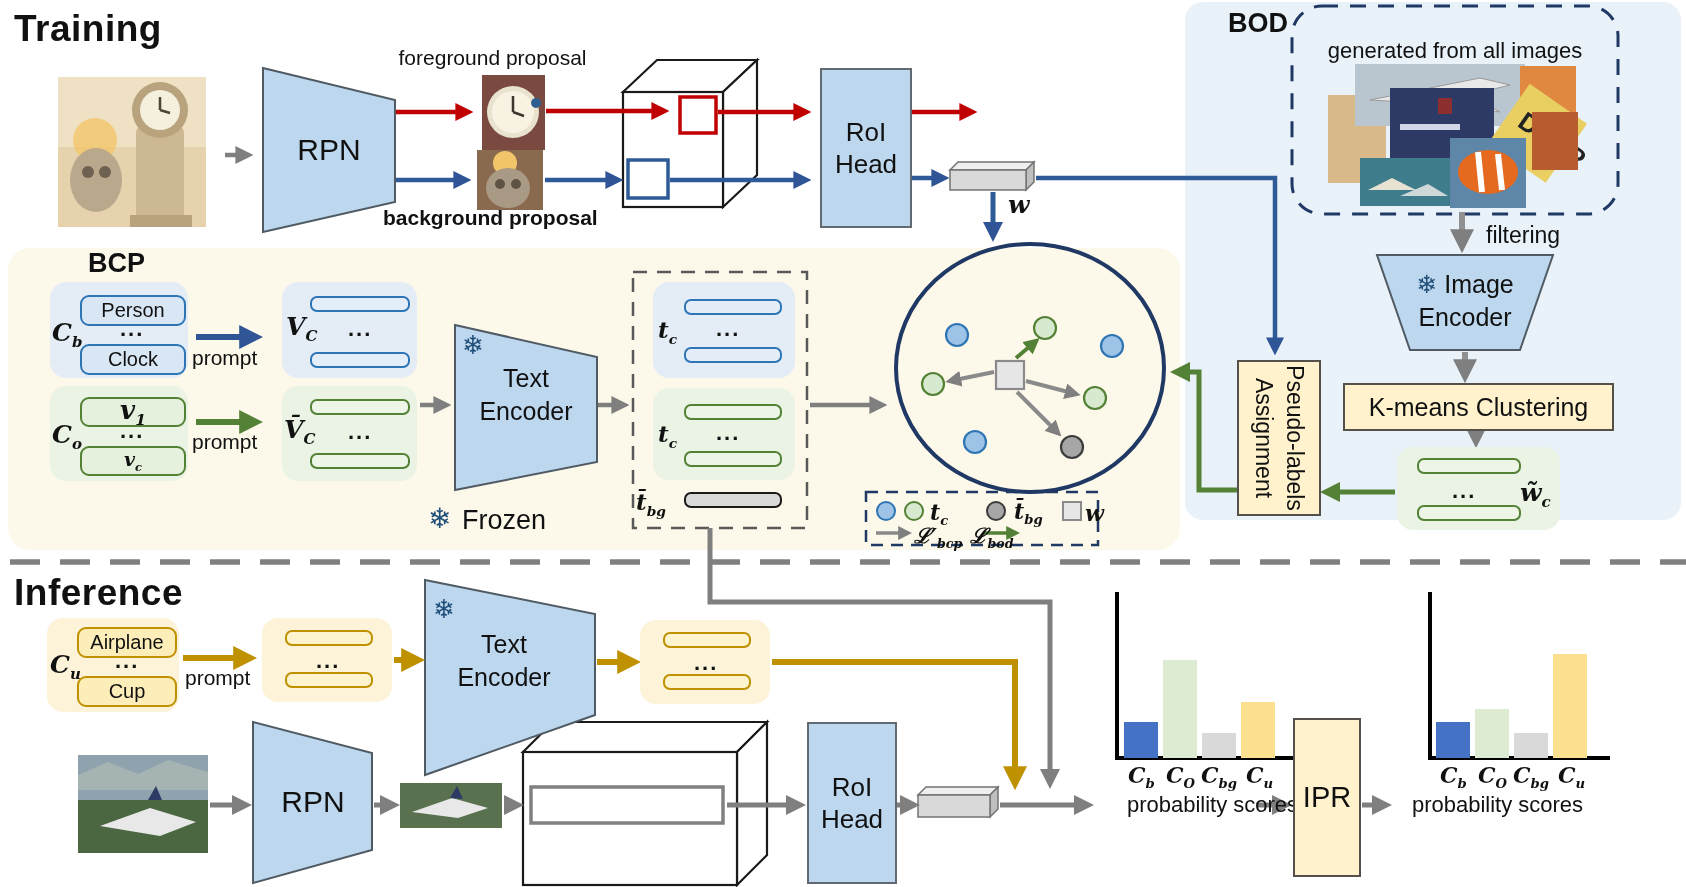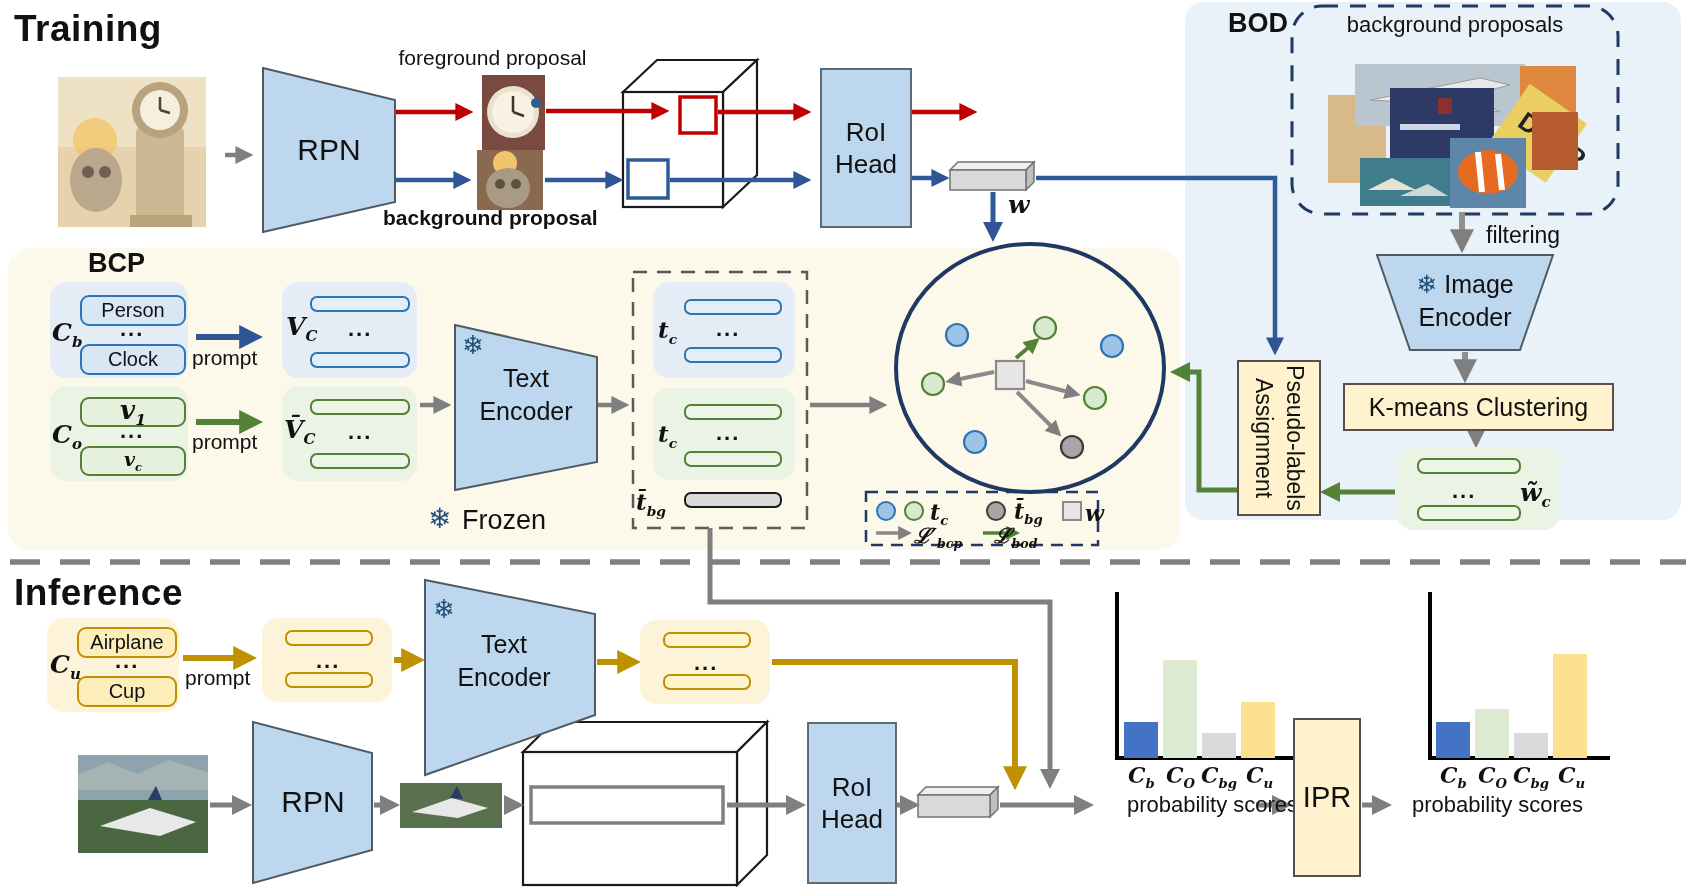--- a/index.html
+++ b/index.html
@@ -315,24 +315,24 @@
   <div class="abs dots" style="left:716px;top:420px;">...</div>
   <div class="pill thin green" style="left:684px;top:451px;width:94px;border:2px solid #538135;"></div>
 
   <div class="abs sym" style="left:636px;top:488px;font-size:23px;"><span>t̄</span><sub>bg</sub></div>
   <div class="pill thin gray" style="left:684px;top:492px;width:94px;"></div>
 
   <div class="abs sym" style="left:930px;top:499px;font-size:22px;"><span>t</span><sub>c</sub></div>
   <div class="abs sym" style="left:1014px;top:498px;font-size:22px;"><span>t̄</span><sub>bg</sub></div>
   <div class="abs sym" style="left:1085px;top:500px;font-size:22px;"><span>w</span></div>
   <div class="abs sym" style="left:914px;top:521px;font-size:21px;"><span>ℒ′</span><sub>bcp</sub></div>
-  <div class="abs sym" style="left:994px;top:521px;font-size:21px;"><span>ℒ</span><sub>bod</sub></div>
+  <div class="abs sym" style="left:970px;top:521px;font-size:21px;"><span>ℒ</span><sub>bod</sub></div>
 
   <div class="abs sec" style="left:1228px;top:8px;">BOD</div>
-  <div class="abs" style="left:1300px;top:12px;width:310px;text-align:center;font-size:22px;">background proposals</div>
+  <div class="abs" style="left:1300px;top:38px;width:310px;text-align:center;font-size:22px;">generated from all images</div>
   <div class="abs lbl" style="left:1486px;top:222px;font-size:23px;">filtering</div>
 
   <div class="abs" style="left:1385px;top:268px;width:160px;text-align:center;font-size:25px;line-height:1.3;">
     <div><span class="snow">❄</span> <span>Image</span></div>
     <div>Encoder</div>
   </div>
 
   <div class="box yelbox" style="left:1343px;top:383px;width:267px;height:44px;font-size:25px;">K-means Clustering</div>
 
   <div class="grp green" style="left:1397px;top:447px;width:163px;height:83px;"></div>

